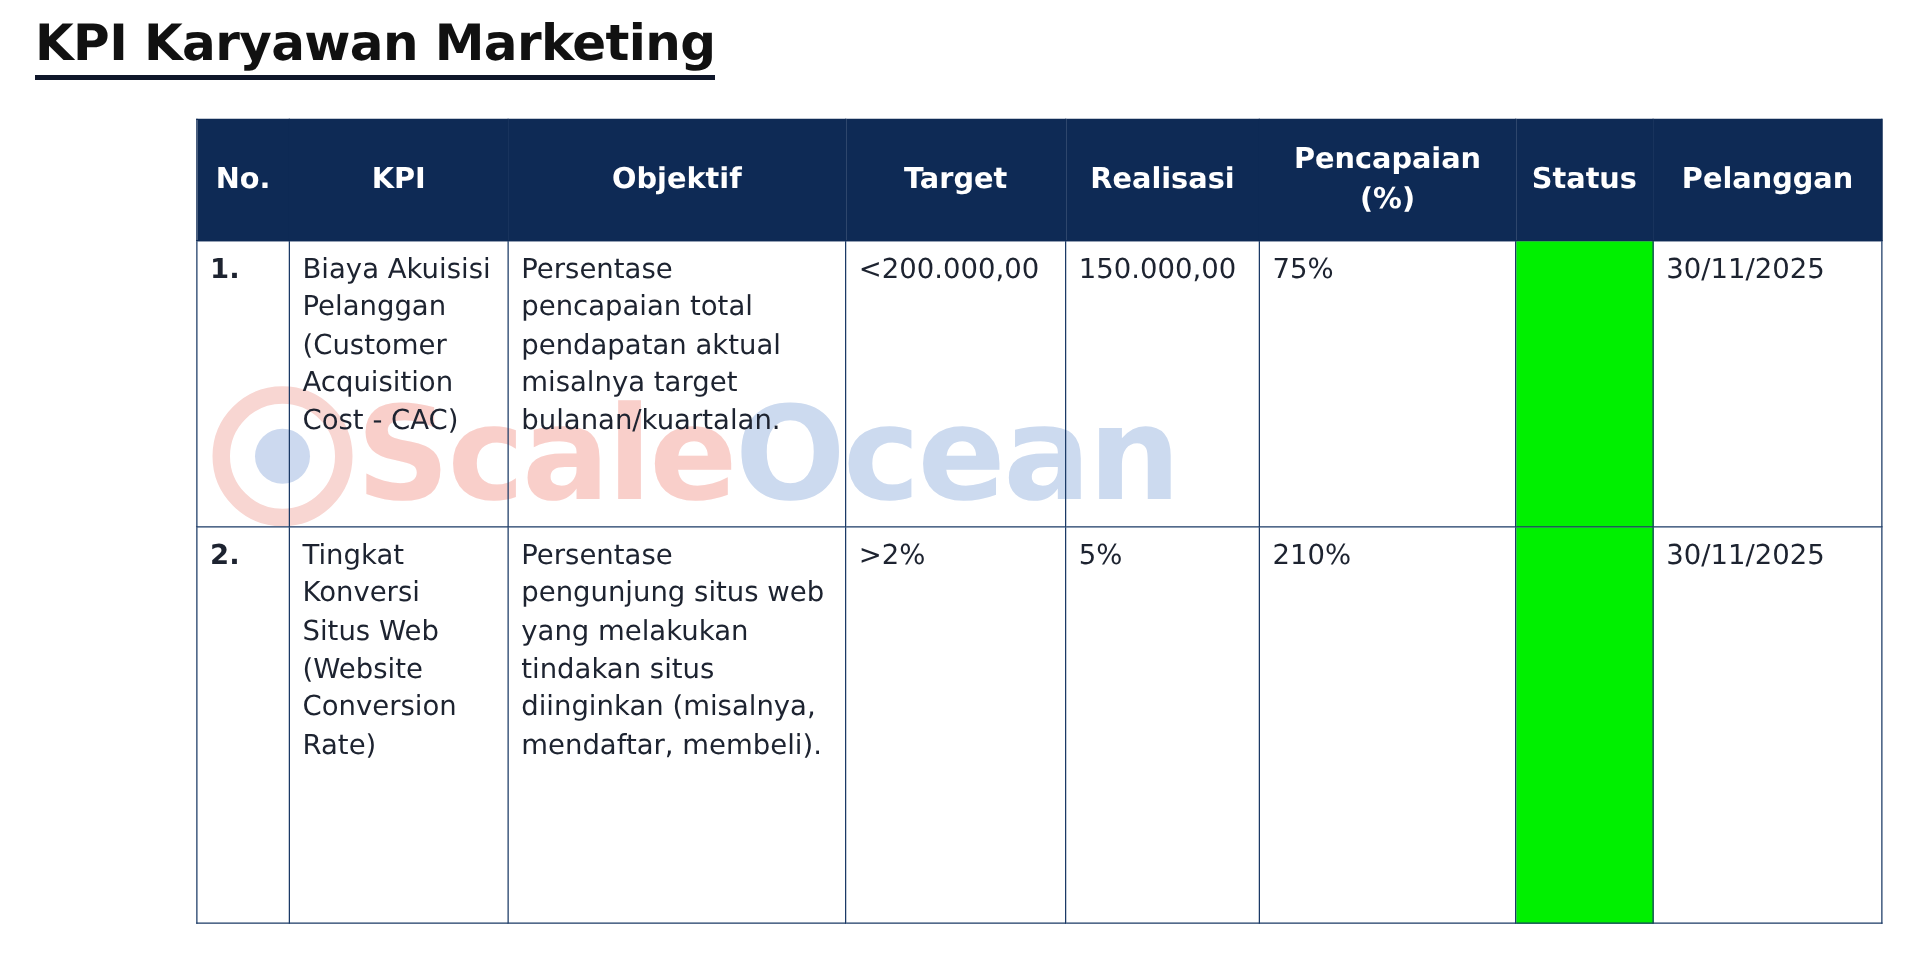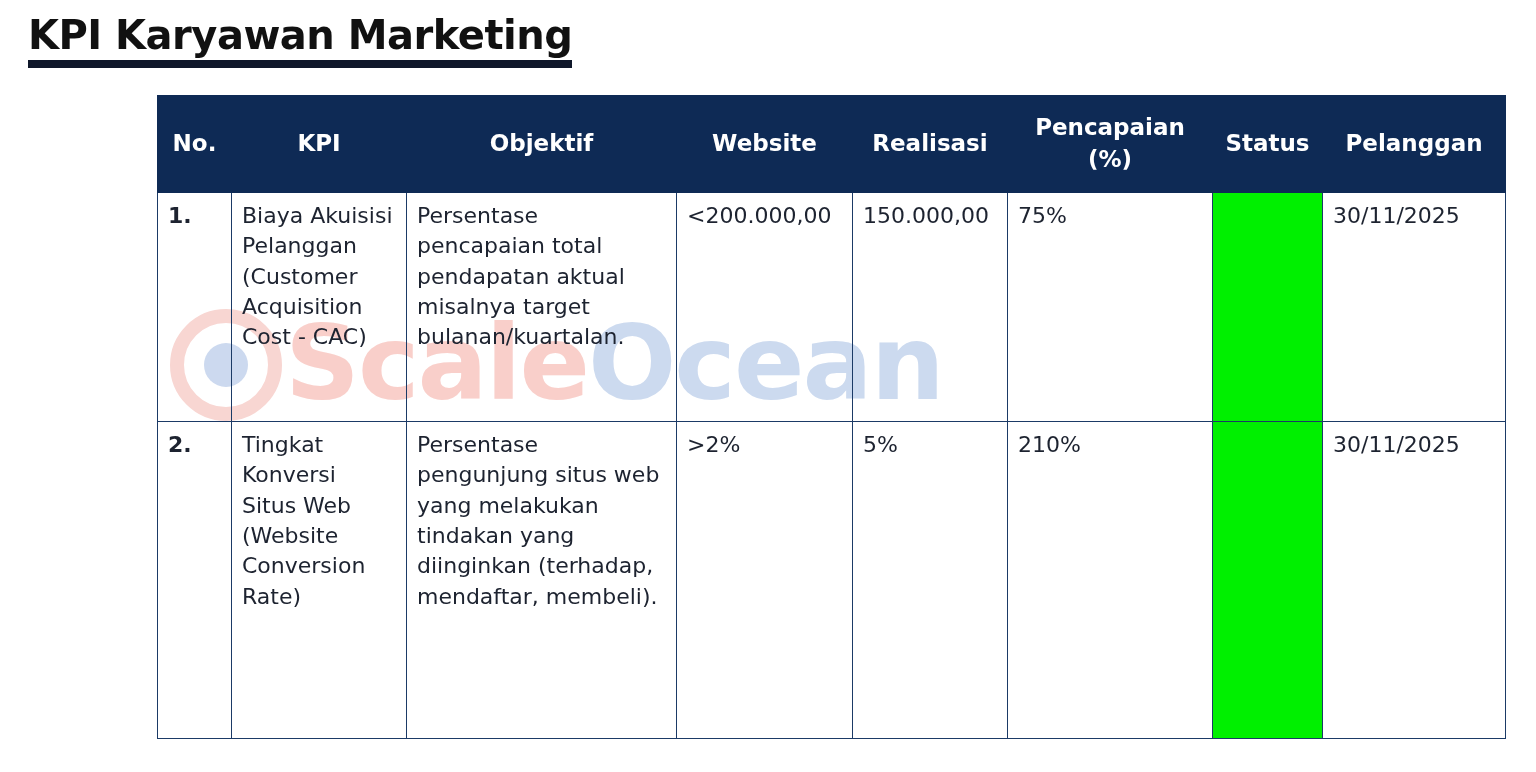--- a/index.html
+++ b/index.html
@@ -73,21 +73,21 @@
   
   .page-title {
     position: absolute;
     left: 28px;
     top: 12px;
     font-size: 40px;
     font-weight: bold;
     color: #111111;
     font-family: "DejaVu Sans", sans-serif;
     letter-spacing: -0.5px;
-    border-bottom: 8px solid #0f172a;
+    border-bottom: 4px solid #0f172a;
     padding-bottom: 2px;
     display: inline-block;
     z-index: 2;
   }
 
   
   .table-wrap {
     position: absolute;
     left: 157px;
     top: 95px;
@@ -163,21 +163,21 @@
       <col class="c-real">
         <col class="c-pct">
         <col class="c-status">
         <col class="c-dead">
     </colgroup>
     <thead>
       <tr>
         <th>No.</th>
         <th>KPI</th>
         <th>Objektif</th>
-        <th>Website</th>
+        <th>Target</th>
         <th>Realisasi</th>
         <th>
           <div>Pencapaian</div>
           <div>(%)</div>
         </th>
         <th>Status</th>
         <th>Pelanggan</th>
       </tr>
     </thead>
     <tbody>
@@ -187,21 +187,21 @@
         <td>Persentase pencapaian total pendapatan aktual misalnya target bulanan/kuartalan.</td>
         <td>&lt;200.000,00</td>
         <td>150.000,00</td>
         <td>75%</td>
         <td class="status-cell" style="background: rgb(0, 240, 0);"></td>
         <td>30/11/2025</td>
       </tr>
       <tr class="row2">
         <td class="col-no">2.</td>
         <td>Tingkat Konversi Situs Web (Website Conversion Rate)</td>
-        <td>Persentase pengunjung situs web yang melakukan tindakan yang diinginkan (terhadap, mendaftar, membeli).</td>
+        <td>Persentase pengunjung situs web yang melakukan tindakan situs diinginkan (misalnya, mendaftar, membeli).</td>
         <td>&gt;2%</td>
         <td>5%</td>
         <td>210%</td>
         <td class="status-cell" style="background: rgb(0, 240, 0);"></td>
         <td>30/11/2025</td>
       </tr>
     </tbody>
   </table>
 </div>
 

